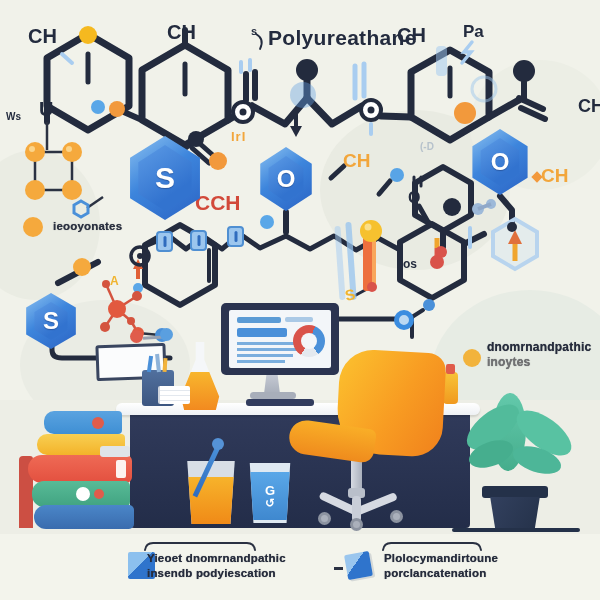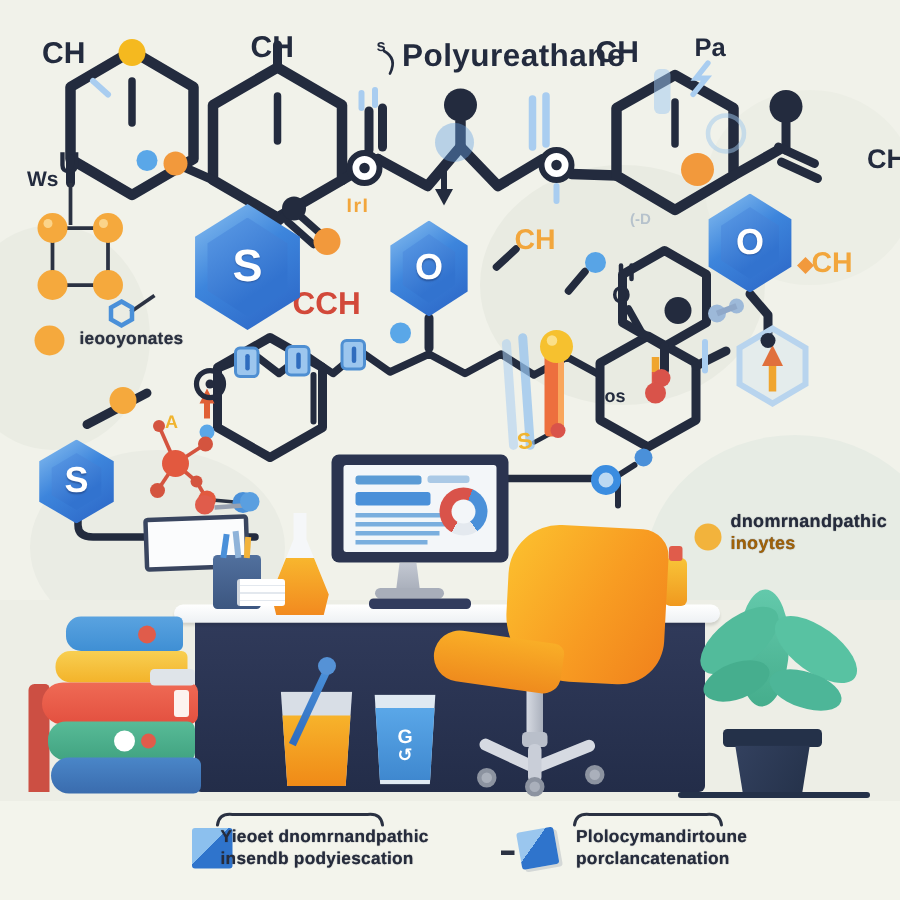--- a/index.html
+++ b/index.html
@@ -176,34 +176,34 @@
 
   <span class="lbl" style="left:251px;top:26px;font-size:11px">s</span>
   <span class="lbl" style="left:268px;top:27px;font-size:21px;letter-spacing:.3px">Polyureathane</span>
 
   <span class="lbl" style="left:28px;top:26px;font-size:20px">CH</span>
   <span class="lbl" style="left:167px;top:22px;font-size:20px">CH</span>
   <span class="lbl" style="left:397px;top:25px;font-size:20px">CH</span>
   <span class="lbl" style="left:463px;top:23px;font-size:17px">Pa</span>
   <span class="lbl" style="left:578px;top:97px;font-size:18px"><span>CH</span><span style="font-size:12px;vertical-align:-3px">2</span></span>
   <span class="lbl" style="left:39px;top:99px;font-size:20px">U</span>
-  <span class="lbl" style="left:18px;top:112px;font-size:14px;font-weight:600">Ws</span>
+  <span class="lbl" style="left:6px;top:112px;font-size:10px;font-weight:600">Ws</span>
   <span class="lbl" style="left:231px;top:130px;font-size:13px;color:#f2a63c;letter-spacing:1px">IrI</span>
   <span class="lbl" style="left:195px;top:192px;font-size:21px;color:#d2493a">CCH</span>
   <span class="lbl" style="left:343px;top:151px;font-size:19px;color:#f2a63c">CH</span>
   <span class="lbl" style="left:541px;top:166px;font-size:19px;color:#f2a63c">CH</span>
   <span class="lbl" style="left:408px;top:190px;font-size:16px">O</span>
   <span class="lbl" style="left:403px;top:258px;font-size:12px">os</span>
   <span class="lbl" style="left:345px;top:287px;font-size:15px;color:#f0b42f;transform:rotate(-12deg)">S</span>
   <span class="lbl" style="left:110px;top:275px;font-size:12px;color:#f0b42f">A</span>
   <span class="lbl" style="left:420px;top:142px;font-size:10px;color:rgba(140,160,185,.55)">(-D</span>
 
   <span class="lbl fuzz" style="left:53px;top:221px;font-size:11.5px;font-weight:600;color:#2b3140">ieooyonates</span>
   <span class="lbl fuzz" style="left:487px;top:341px;font-size:12px;color:#262c3c">dnomrnandpathic</span>
-  <span class="lbl fuzz" style="left:487px;top:356px;font-size:12px;color:#a16207">inoytes</span>
+  <span class="lbl fuzz" style="left:487px;top:356px;font-size:12px;color:#737373">inoytes</span>
 
   <div class="hex" style="left:127px;top:136px;width:76px;height:84px;font-size:30px">
     <div class="in"></div>
       <span>S</span>
   </div>
   <div class="hex" style="left:258px;top:147px;width:56px;height:64px;font-size:24px">
     <div class="in"></div>
       <span>O</span>
   </div>
   <div class="hex" style="left:24px;top:293px;width:54px;height:56px;font-size:24px">

